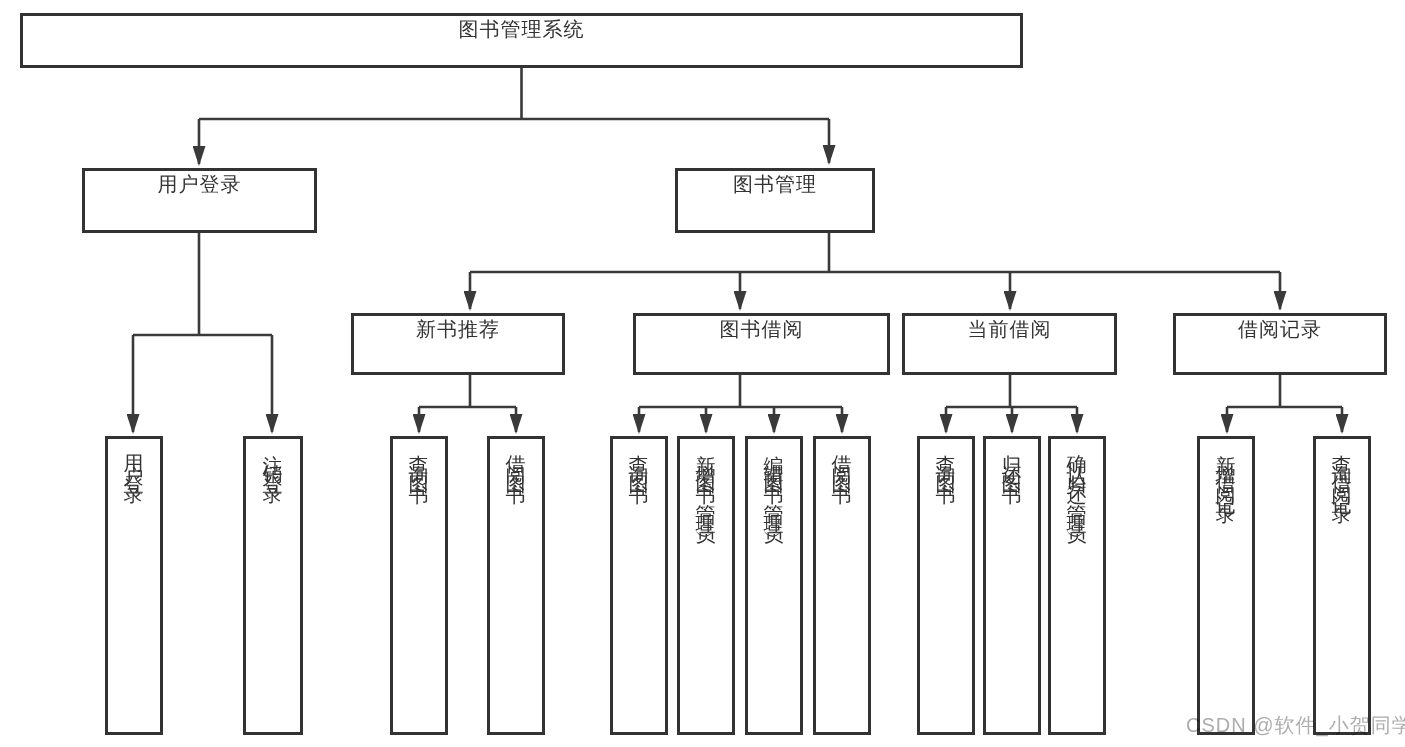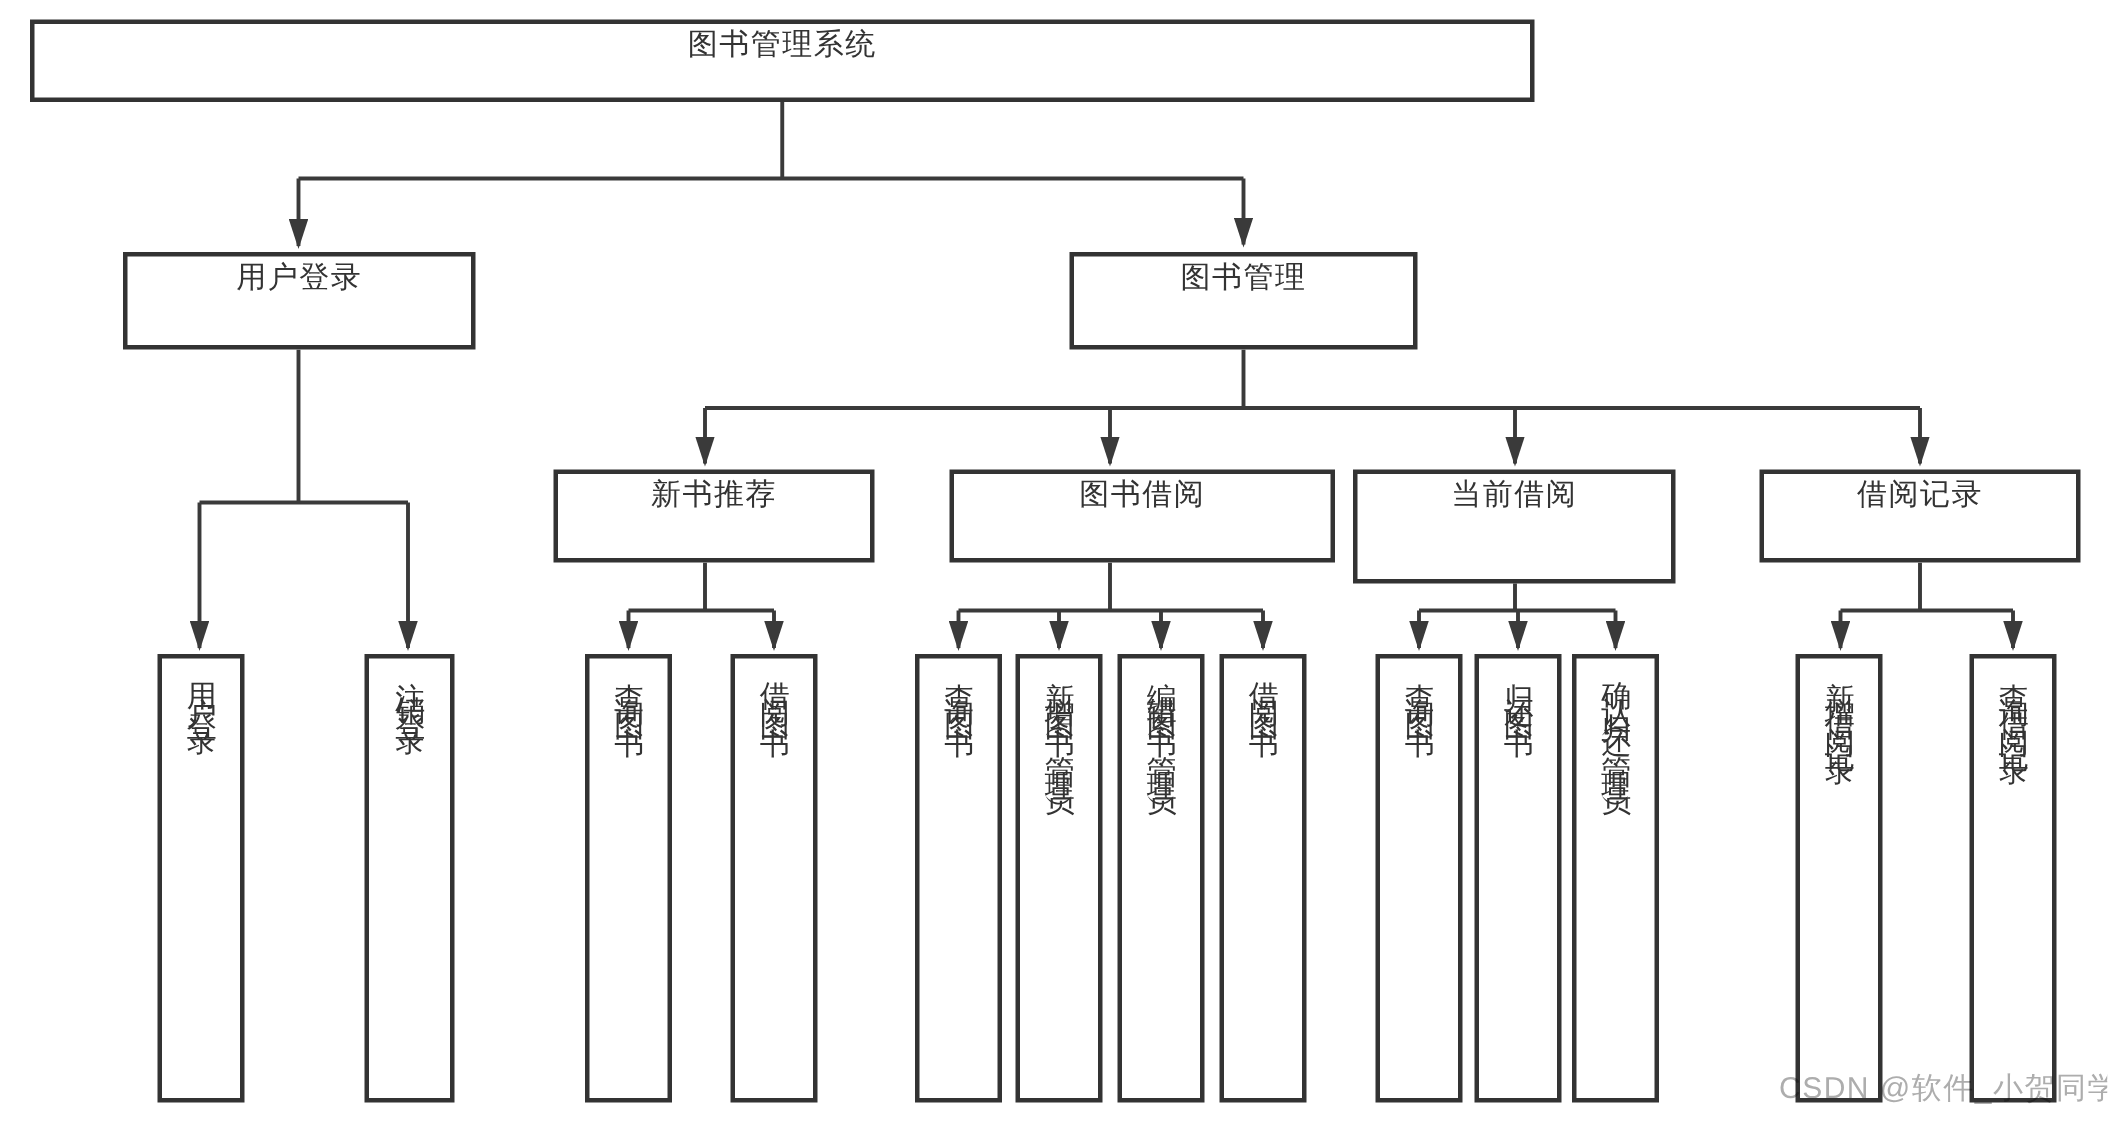--- a/index.html
+++ b/index.html
@@ -99,31 +99,31 @@
     </g>
   </svg>
 
   <div class="node" style="left:20px; top:13px; width:1003px; height:55px;">
     <span>图书管理系统</span>
   </div>
 
   <div class="node" style="left:82px; top:168px; width:235px; height:65px;">
     <span>用户登录</span>
   </div>
-  <div class="node" style="left:713px; top:168px; width:232px; height:65px;">
+  <div class="node" style="left:675px; top:168px; width:200px; height:65px;">
     <span>图书管理</span>
   </div>
 
-  <div class="node" style="left:369px; top:313px; width:214px; height:62px;">
+  <div class="node" style="left:351px; top:313px; width:214px; height:62px;">
     <span>新书推荐</span>
   </div>
   <div class="node" style="left:633px; top:313px; width:257px; height:62px;">
     <span>图书借阅</span>
   </div>
-  <div class="node" style="left:902px; top:313px; width:215px; height:76px;">
+  <div class="node" style="left:902px; top:313px; width:215px; height:62px;">
     <span>当前借阅</span>
   </div>
   <div class="node" style="left:1173px; top:313px; width:214px; height:62px;font-family:Liberation Mono, monospace;">
     <span>借阅记录</span>
   </div>
 
   <div class="node leaf" style="left:105px; top:436px; width:58px; height:299px;">
     <span class="vtext">用户登录</span>
   </div>
   <div class="node leaf" style="left:243px; top:436px; width:60px; height:299px;">

